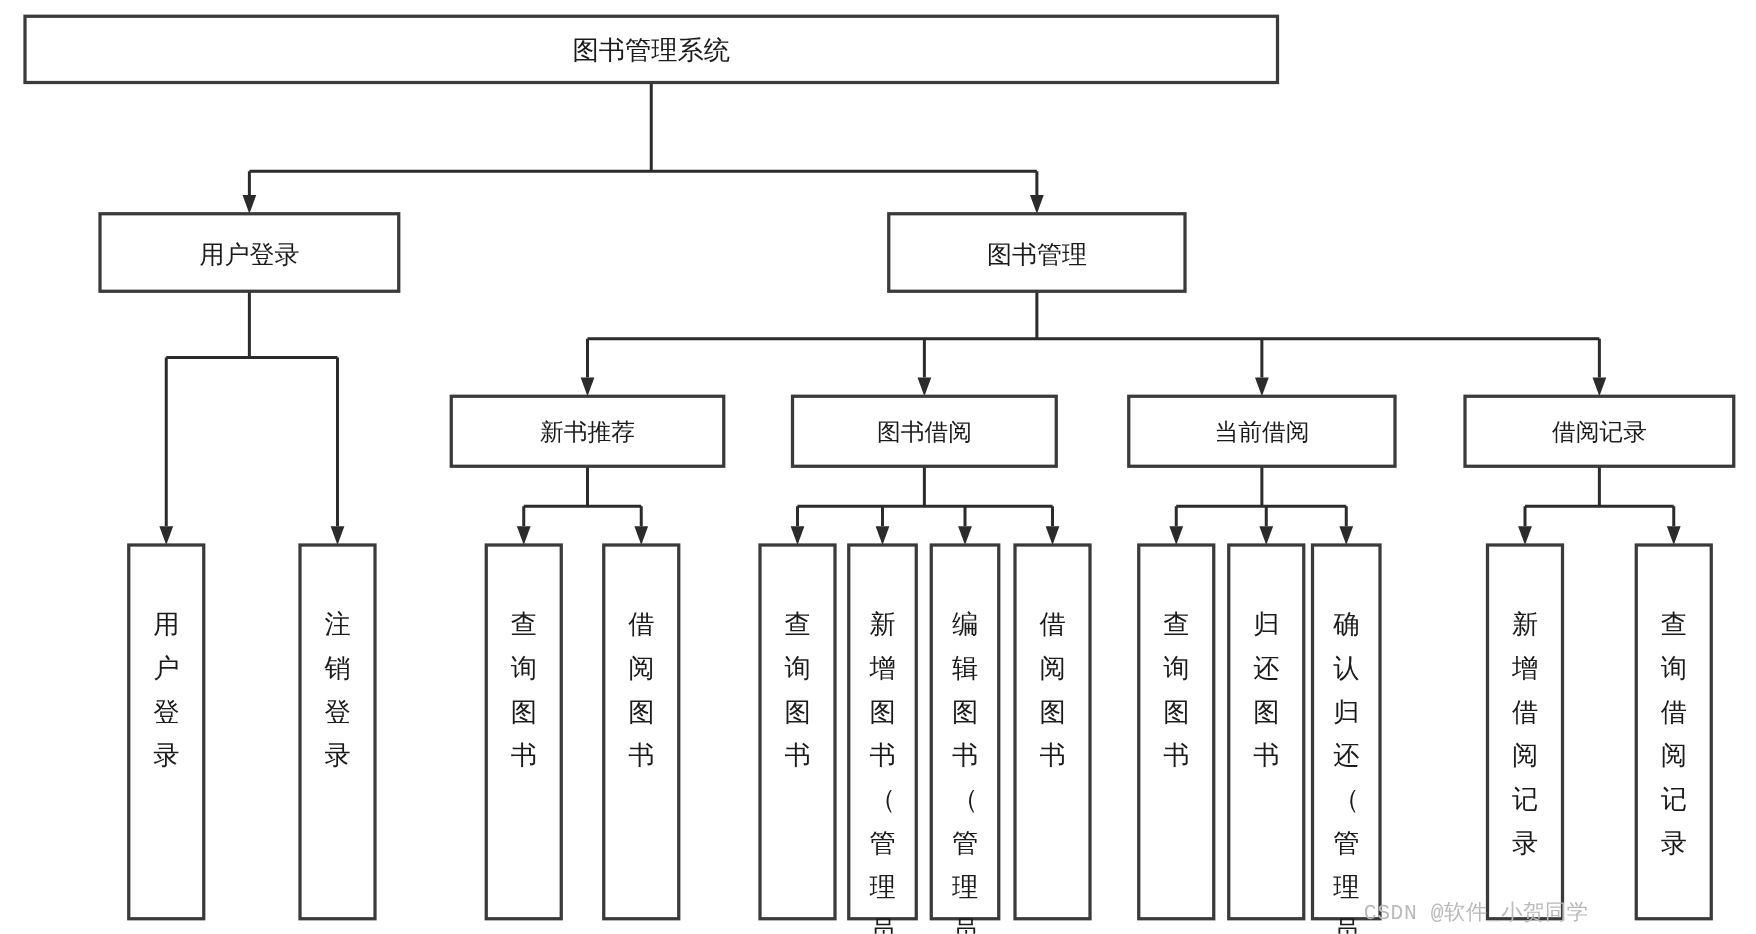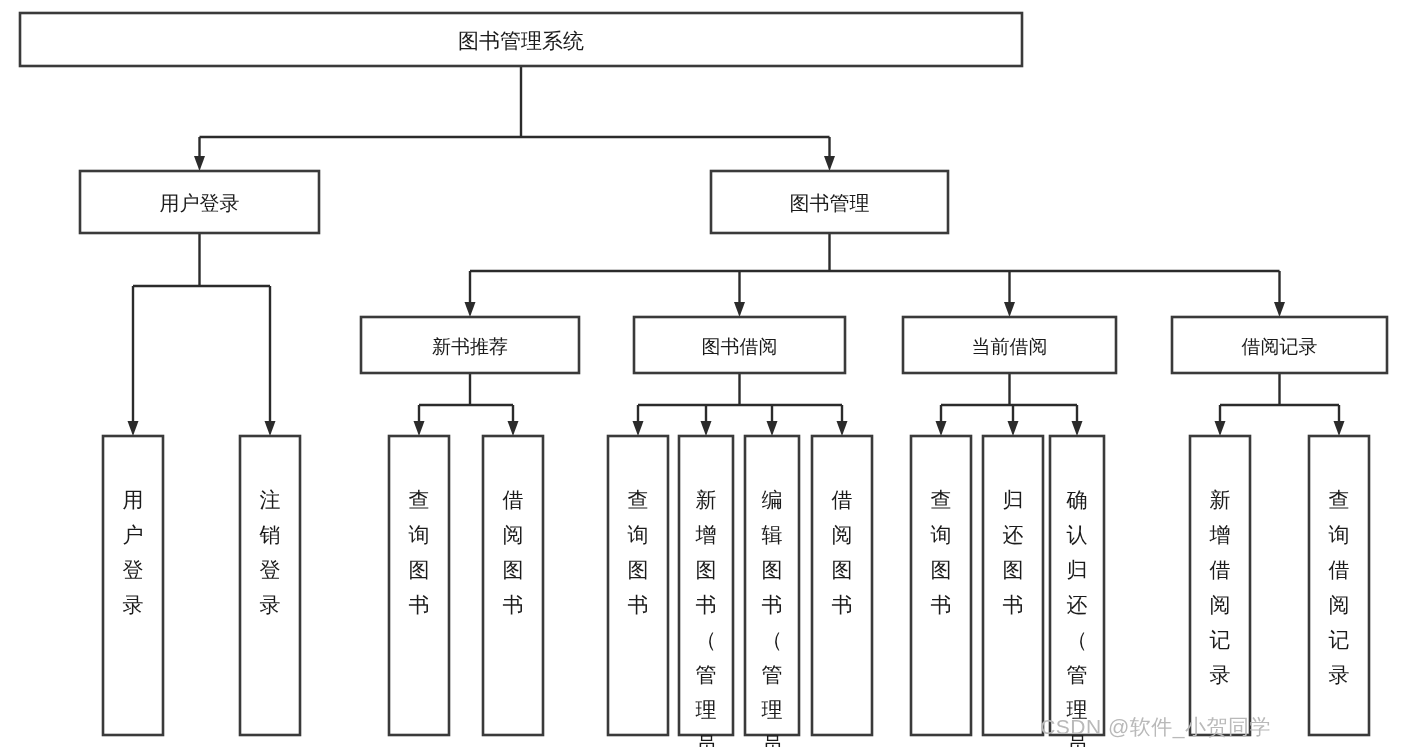--- a/index.html
+++ b/index.html
@@ -47,22 +47,22 @@
     fill: none;
   }
   .arrow-head {
     fill: #2b2b2b;
     stroke: none;
   }
   .watermark {
     position: absolute;
     right: 8px;
     bottom: 6px;
-    font-family: Liberation Sans, sans-serif;
-    font-size: 21px;
+    font-family: Liberation Mono, monospace;
+    font-size: 17px;
     color: #b9b9b9;
     letter-spacing: 0.5px;
     white-space: nowrap;
     user-select: none;
   }
 </style>
 </head>
 <body>
 
 <div id="chart-root">

